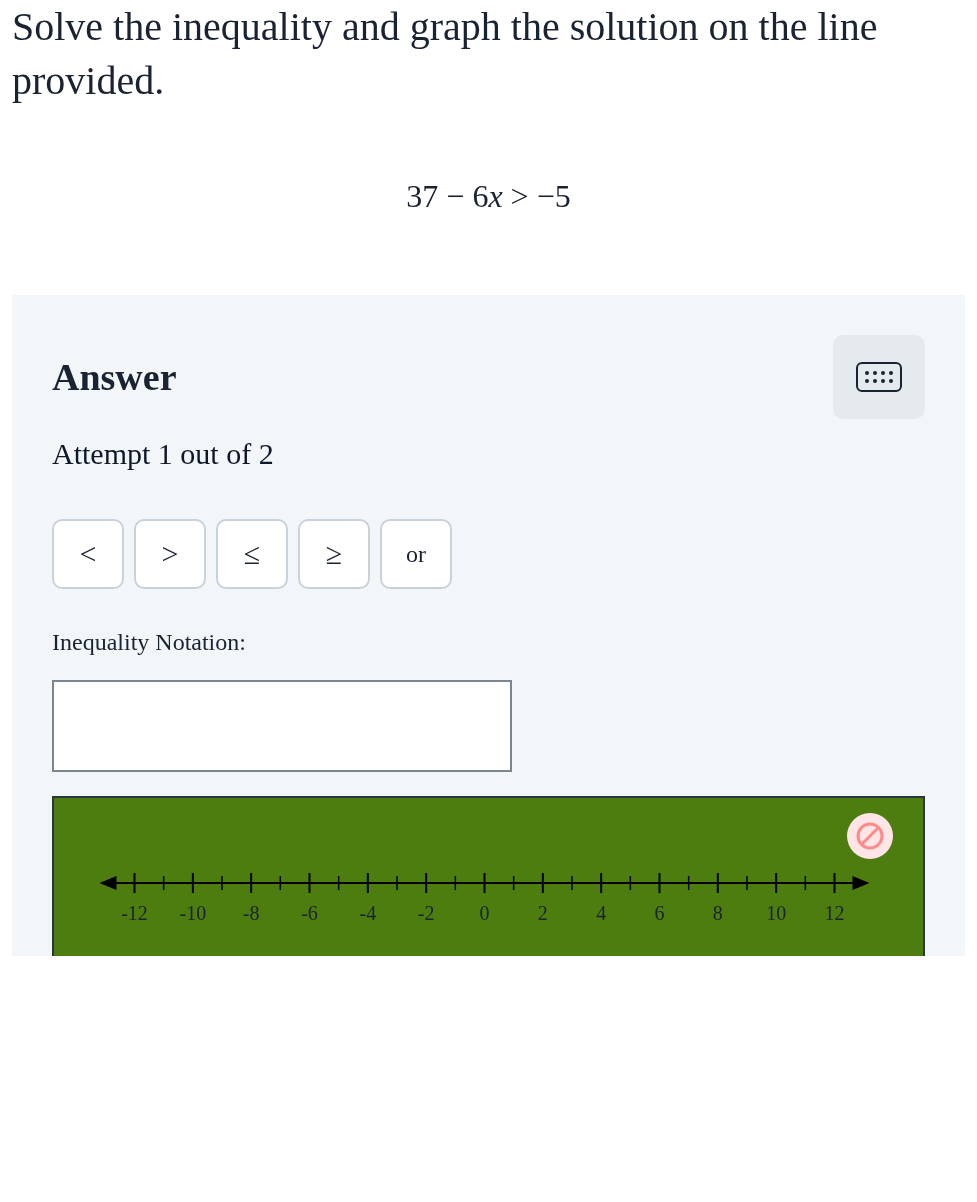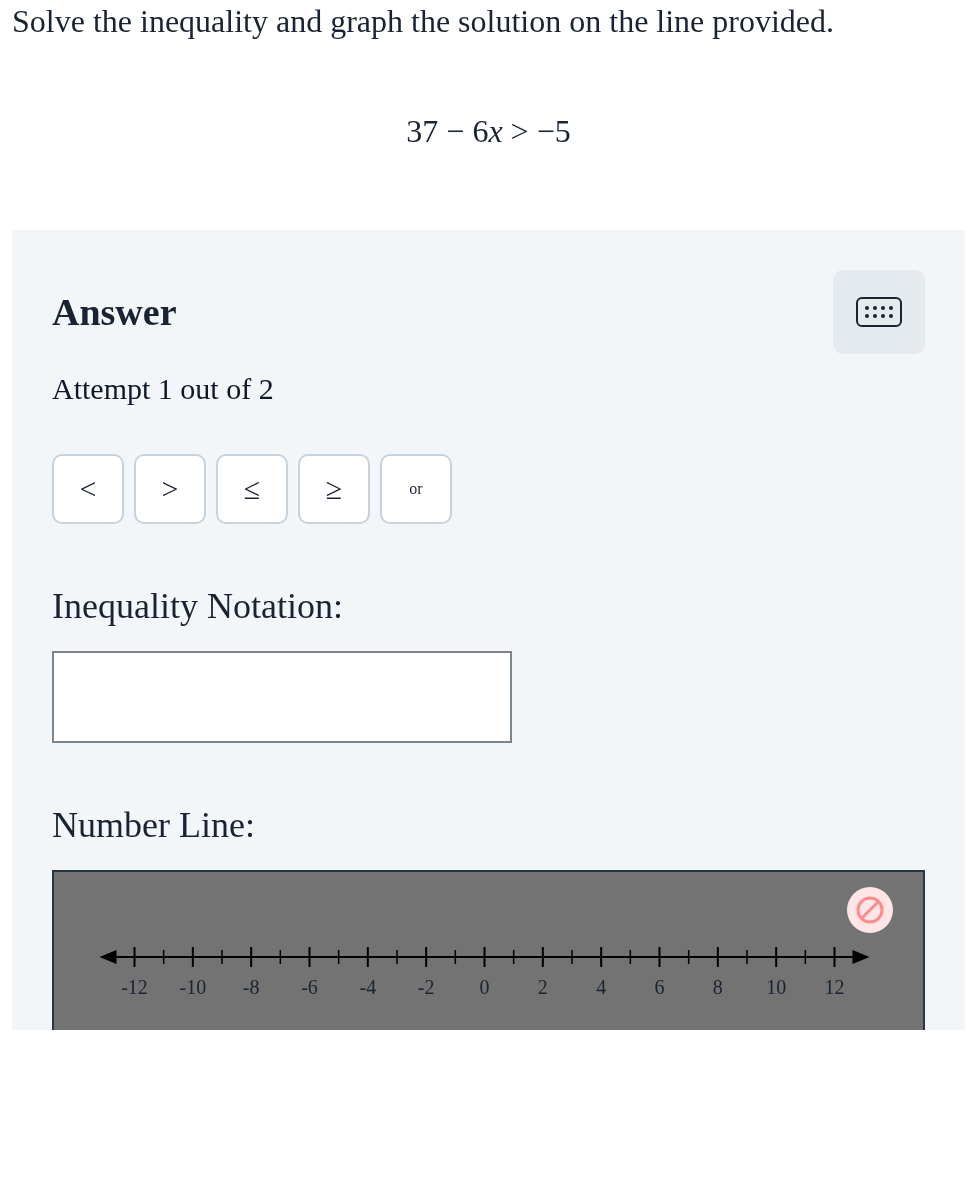--- a/index.html
+++ b/index.html
@@ -5,21 +5,21 @@
   * { box-sizing: border-box; }
   body {
     margin: 0;
     font-family: Georgia, 'Times New Roman', serif;
     color: #1a2332;
     background: #fff;
     width: 977px;
   }
   .question-text {
     padding: 0 12px 0 12px;
-    font-size: 32px;
+    font-size: 40px;
     line-height: 1.35;
   }
   .equation-wrap {
     text-align: center;
     padding: 70px 0 70px 0;
   }
   .equation {
     font-size: 32px;
     font-family: Georgia, 'Times New Roman', serif;
   }
@@ -72,40 +72,40 @@
     border-radius: 10px;
     background: #fff;
     display: flex;
     align-items: center;
     justify-content: center;
     font-size: 30px;
     font-family: Georgia, serif;
     cursor: pointer;
     color: #1a2332;
   }
-  .sym-btn.or-btn { font-size: 16px; }
+  .sym-btn.or-btn { font-size: 24px; }
   .section-label {
-    font-size: 36px;
-    margin-top: 61px;
+    font-size: 24px;
+    margin-top: 40px;
   }
   .ineq-input {
     width: 460px;
     height: 92px;
     border: 2px solid #7a8590;
     background: #fff;
     margin-top: 24px;
     font-size: 28px;
     padding: 8px 12px;
     font-family: Georgia, serif;
   }
   .numline-box {
     margin-top: 24px;
     border: 2px solid #2b3540;
     border-bottom: none;
-    background: #737373;
+    background: #4d7c0f;
     padding: 30px 28px 0 20px;
     height: 160px;
     position: relative;
     text-align: center;
   }
   .nl-svg { display: block; width: 100%; height: 110px; }
   .axis-line { stroke: #000; stroke-width: 2; }
   .tick-major { stroke: #000; stroke-width: 2; }
   .tick-minor { stroke: #000; stroke-width: 1.5; }
   .tick-label {
@@ -163,21 +163,20 @@
     <div class="sym-btn">&lt;</div>
     <div class="sym-btn">&gt;</div>
     <div class="sym-btn">≤</div>
     <div class="sym-btn">≥</div>
     <div class="sym-btn or-btn">or</div>
   </div>
 
   <div class="section-label">Inequality Notation:</div>
   <input class="ineq-input" type="text" value="" style="">
 
-  <div class="section-label">Number Line:</div>
 
   <div class="numline-box">
     <div class="clear-circle">
       <svg width="30" height="30" viewBox="0 0 30 30">
         <circle cx="15" cy="15" r="12" fill="none" stroke="#ff8a8a" stroke-width="3"></circle>
         <line x1="7" y1="23" x2="23" y2="7" stroke="#ff8a8a" stroke-width="3"></line>
       </svg>
     </div>
     <svg class="nl-svg" viewBox="0 0 780 110">
       <line x1="10" y1="55" x2="770" y2="55" class="axis-line"></line>

